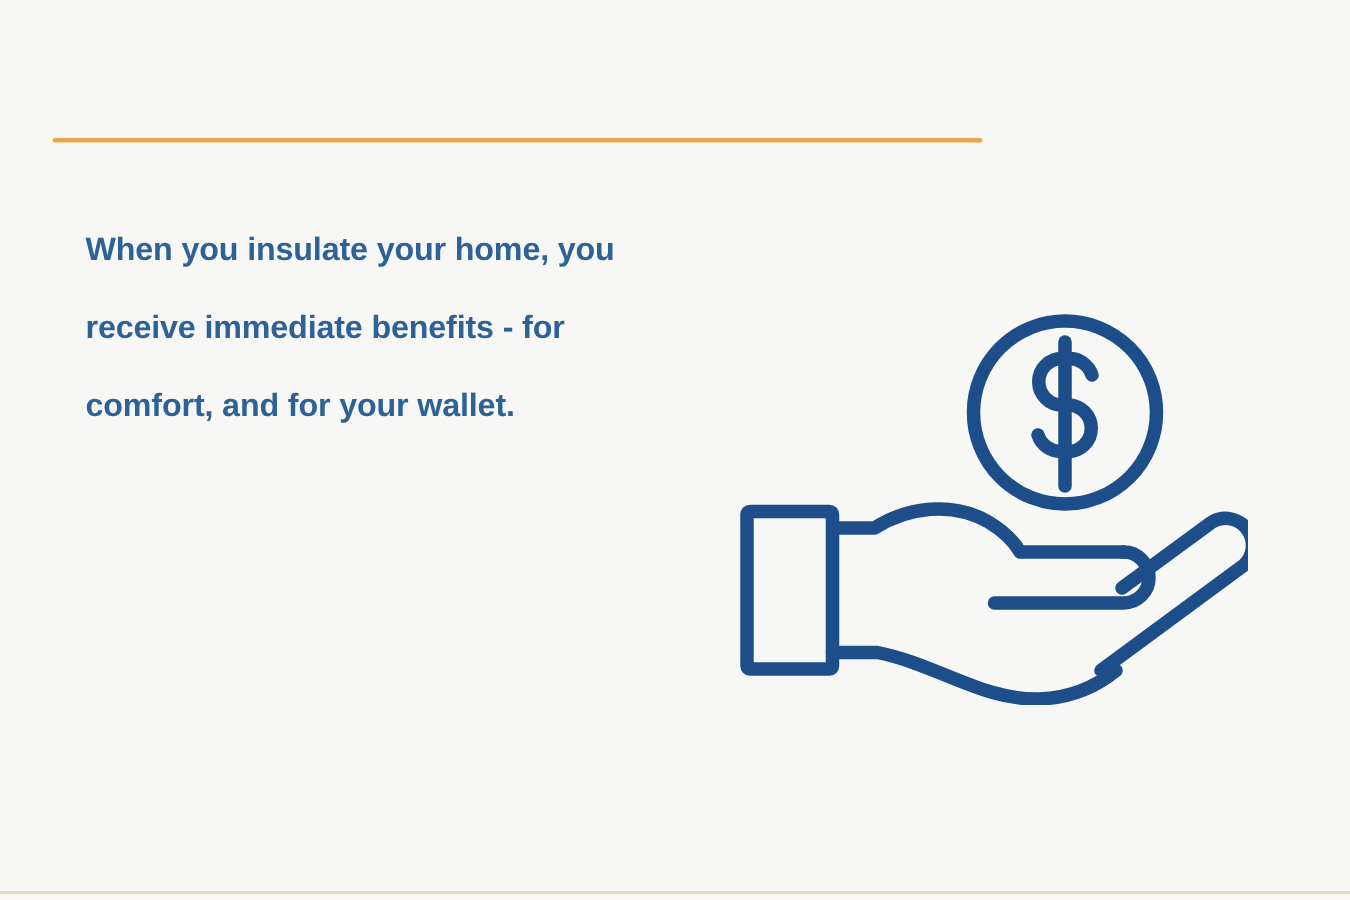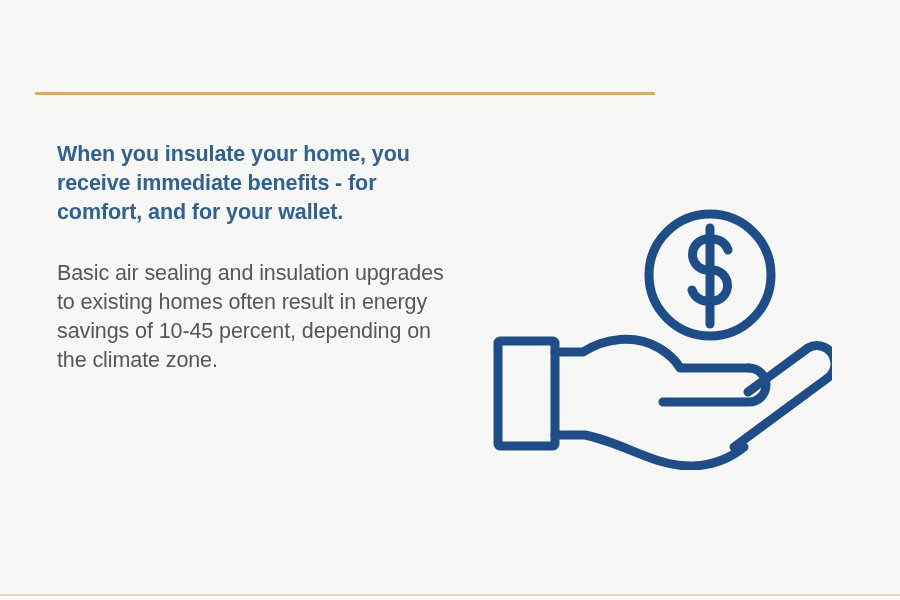--- a/index.html
+++ b/index.html
@@ -49,21 +49,21 @@
   .text-col {
     position: absolute;
     left: 57px;
     top: 140px;
     width: 400px;
   }
 
   .para {
     margin: 0;
     font-size: 21.5px;
-    line-height: 29px;
+    line-height: 52px;
     letter-spacing: -0.1px;
   }
 
   .para-lead {
     color: #2e6196;
     font-weight: bold;
   }
 
   .para-body {
     color: #575757;
@@ -106,21 +106,20 @@
 </head>
 <body>
 
 <div class="slide">
 
 
   <div class="title-rule"></div>
 
   <div class="text-col">
     <p class="para para-lead">When you insulate your home, you receive immediate benefits - for comfort, and for your wallet.</p>
-    <p class="para para-body">Basic air sealing and insulation upgrades to existing homes often result in energy savings of 10-45 percent, depending on the climate zone.</p>
   </div>
 
   <div class="illustration">
     <svg viewBox="0 0 350 270" xmlns="http://www.w3.org/2000/svg">
       <g fill="none" stroke="#1d4e89" stroke-width="9" stroke-linecap="round" stroke-linejoin="round">
 
         <circle cx="228" cy="75" r="61"></circle>
 
         <path d="M246 50
                  a16 16 0 0 0 -16 -11

